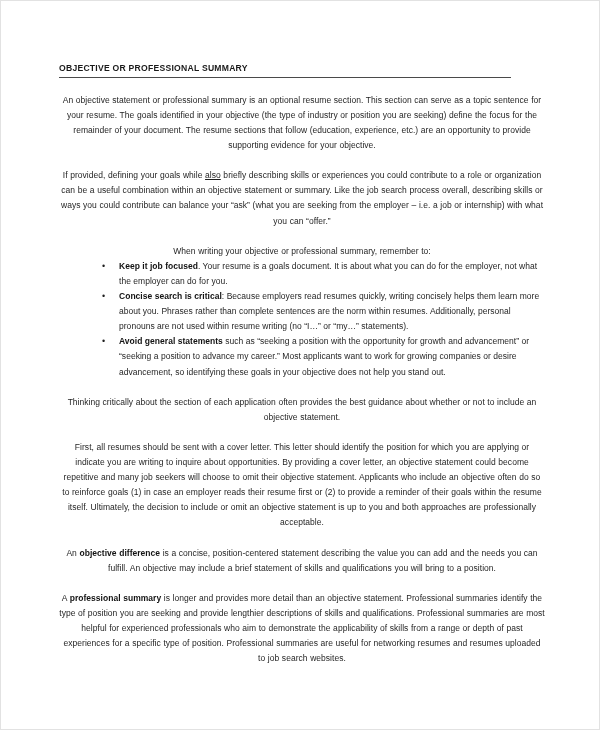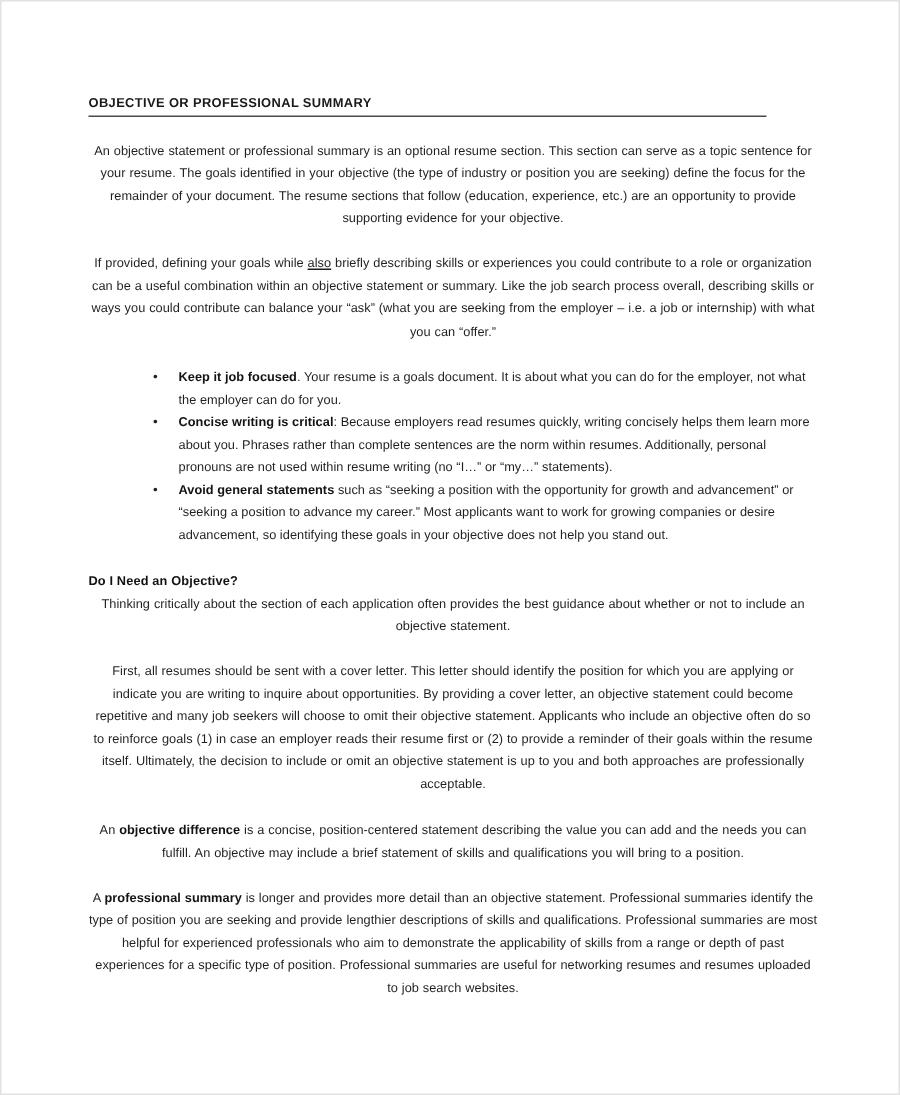--- a/index.html
+++ b/index.html
@@ -95,30 +95,30 @@
     <div class="gap-lg"></div>
 
     <p class="para"><span>An objective statement or professional summary is an optional resume section.  This section can serve as a topic sentence for your resume.  The goals identified in your objective (the type of industry or position you are seeking) define the focus for the remainder of your document.  The resume sections that follow (education, experience, etc.) are an opportunity to provide supporting evidence for your objective.</span></p>
 
     <div class="gap-lg"></div>
 
     <p class="para"><span>If provided, defining your goals while </span><u>also</u><span> briefly describing skills or experiences you could contribute to a role or organization can be a useful combination within an objective statement or summary.  Like the job search process overall, describing skills or ways you could contribute can balance your “ask” (what you are seeking from the employer – i.e. a job or internship) with what you can “offer.”</span></p>
 
     <div class="gap-lg"></div>
 
+    <p class="para">When writing your objective or professional summary, remember to:</p>
 
     <ul class="bullets">
       <li><b>Keep it job focused</b><span>. Your resume is a goals document.  It is about what you can do for the employer, not what the employer can do for you.</span></li>
-      <li><b>Concise writing is critical</b><span>: Because employers read resumes quickly, writing concisely helps them learn more about you.  Phrases rather than complete sentences are the norm within resumes.  Additionally, personal pronouns are not used within resume writing (no “I…” or “my…” statements).</span></li>
+      <li><b>Concise search is critical</b><span>: Because employers read resumes quickly, writing concisely helps them learn more about you.  Phrases rather than complete sentences are the norm within resumes.  Additionally, personal pronouns are not used within resume writing (no “I…” or “my…” statements).</span></li>
       <li><b>Avoid general statements</b><span> such as “seeking a position with the opportunity for growth and advancement” or “seeking a position to advance my career.”  Most applicants want to work for growing companies or desire advancement, so identifying these goals in your objective does not help you stand out.</span></li>
     </ul>
 
     <div class="gap-lg"></div>
 
-    <p class="sub-heading">Do I Need an Objective?</p>
     <p class="para">Thinking critically about the section of each application often provides the best guidance about whether or not to include an objective statement.</p>
 
     <div class="gap-lg"></div>
 
     <p class="para">First, all resumes should be sent with a cover letter.  This letter should identify the position for which you are applying or indicate you are writing to inquire about opportunities.  By providing a cover letter, an objective statement could become repetitive and many job seekers will choose to omit their objective statement.  Applicants who include an objective often do so to reinforce goals (1) in case an employer reads their resume first or (2) to provide a reminder of their goals within the resume itself.  Ultimately, the decision to include or omit an objective statement is up to you and both approaches are professionally acceptable.</p>
 
     <div class="gap-lg"></div>
 
     <p class="para"><span>An </span><b>objective difference</b><span> is a concise, position-centered statement describing the value you can add and the needs you can fulfill.  An objective may include a brief statement of skills and qualifications you will bring to a position.</span></p>
 

